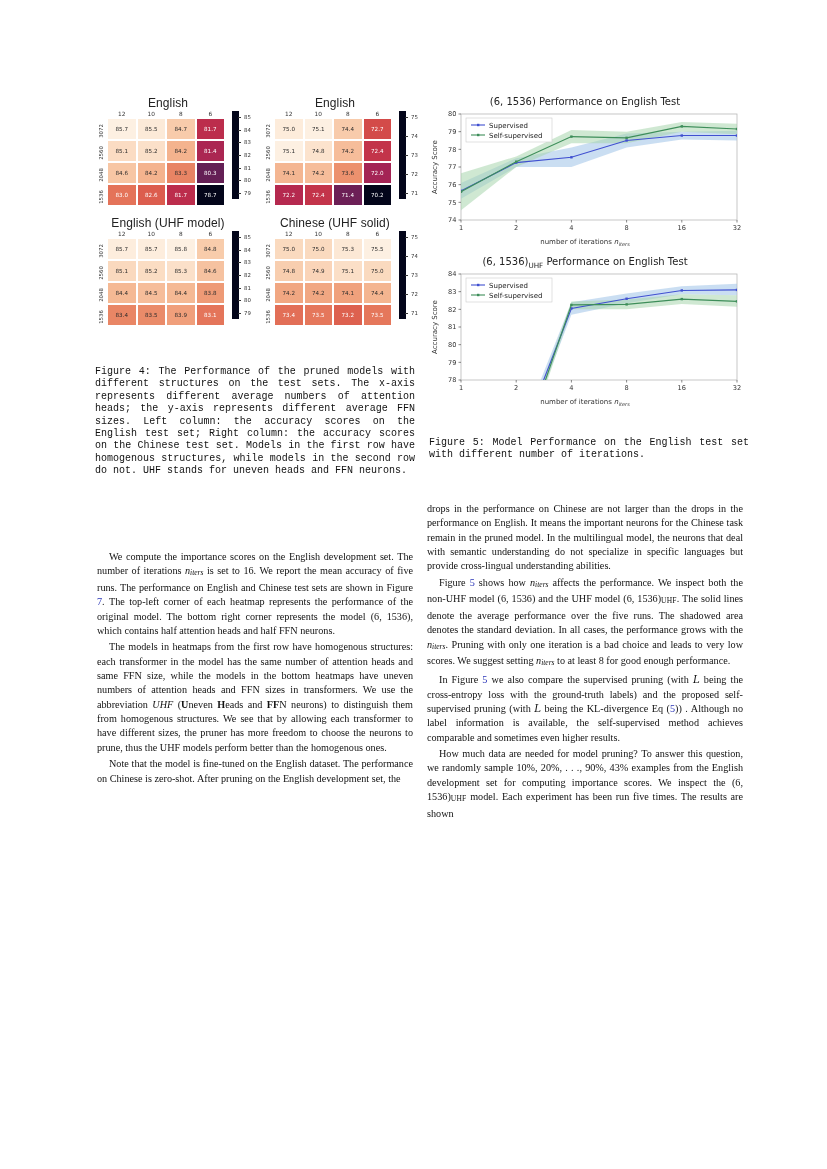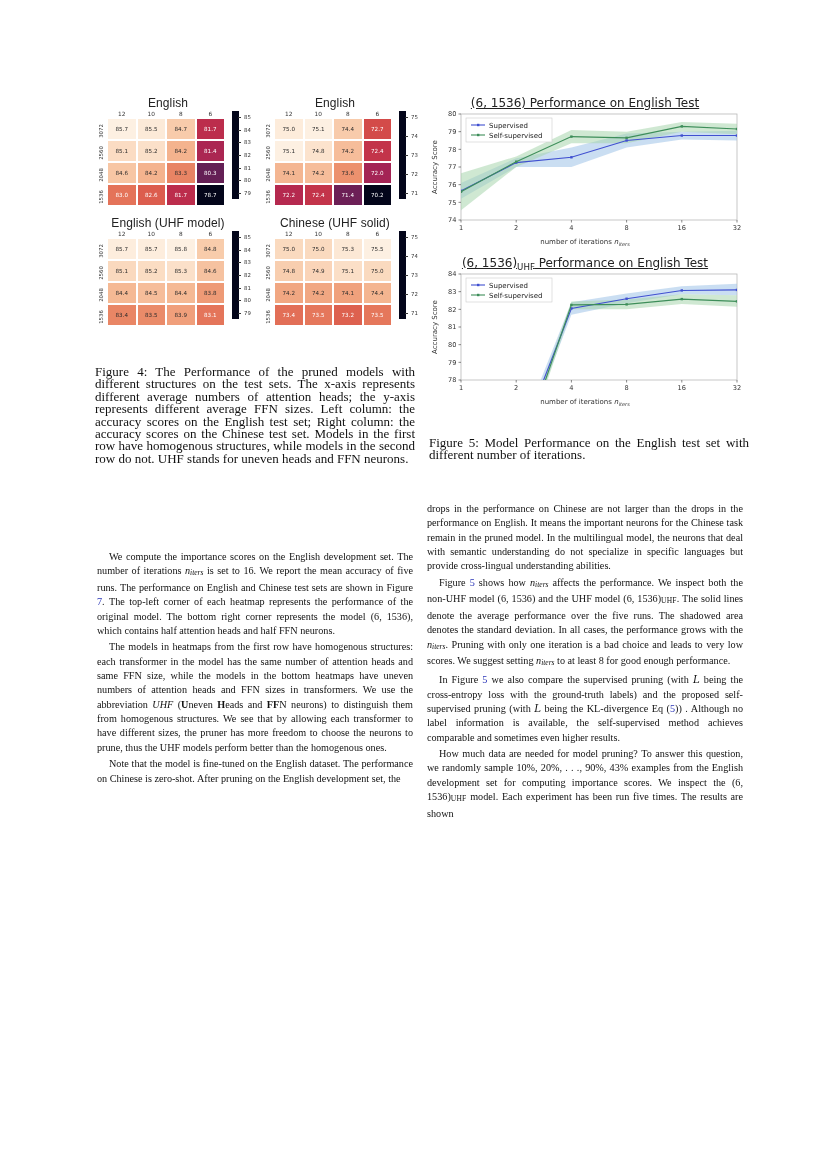--- a/index.html
+++ b/index.html
@@ -28,31 +28,31 @@
            font-family:"DejaVu Sans",sans-serif;font-size:5.6px;box-sizing:border-box;
            border:0.4px solid #ffffff;}
   .hm-bar{margin-left:7px;width:8px;position:relative;}
   .hm-bar .grad{width:7px;height:88px;}
   .hm-ticks{position:absolute;left:9px;top:0;height:88px;width:24px;}
   .hm-tick{position:absolute;font-family:"DejaVu Sans",sans-serif;font-size:5.4px;color:#333;
            white-space:nowrap;transform:translateY(-50%);}
   .hm-tick::before{content:"";position:absolute;left:-3px;top:50%;width:2.5px;height:0.6px;background:#333;}
   .hm-tick i{font-style:normal;padding-left:3px;}
 
-  .caption{font-family:Liberation Serif, serif;font-size:13px;line-height:12.4px;
+  .caption{font-family:Liberation Mono, monospace;font-size:10px;line-height:12.4px;
            text-align:justify;color:#111;}
   #cap4{position:absolute;left:95px;top:366px;width:320px;}
   #cap5{position:absolute;left:429px;top:437px;width:320px;}
 
   
   #fig5{position:absolute;left:425px;top:96px;width:320px;}
   .lc{position:relative;width:320px;height:150px;}
   .lc + .lc{margin-top:10px;}
   .lc-title{position:absolute;left:0;top:0;width:320px;text-align:center;
-            font-family:"DejaVu Sans",sans-serif;font-size:12px;color:#222;text-decoration:underline;}
+            font-family:"DejaVu Sans",sans-serif;font-size:10px;color:#222;}
   .lc svg{position:absolute;left:0;top:0;}
   .lc-ylabel{position:absolute;left:-2px;top:50%;transform:translate(-50%,-50%) rotate(-90deg);
              transform-origin:center;font-family:"DejaVu Sans",sans-serif;font-size:7px;color:#333;
              white-space:nowrap;}
   .lc-xlabel{position:absolute;left:0;width:320px;text-align:center;bottom:-1px;
              font-family:"DejaVu Sans",sans-serif;font-size:7px;color:#333;}
   .tickt{font-family:"DejaVu Sans",sans-serif;font-size:6.6px;fill:#333;}
   .legtxt{font-family:"DejaVu Sans",sans-serif;font-size:7px;fill:#222;}
   sub{font-size:72%;}
 

